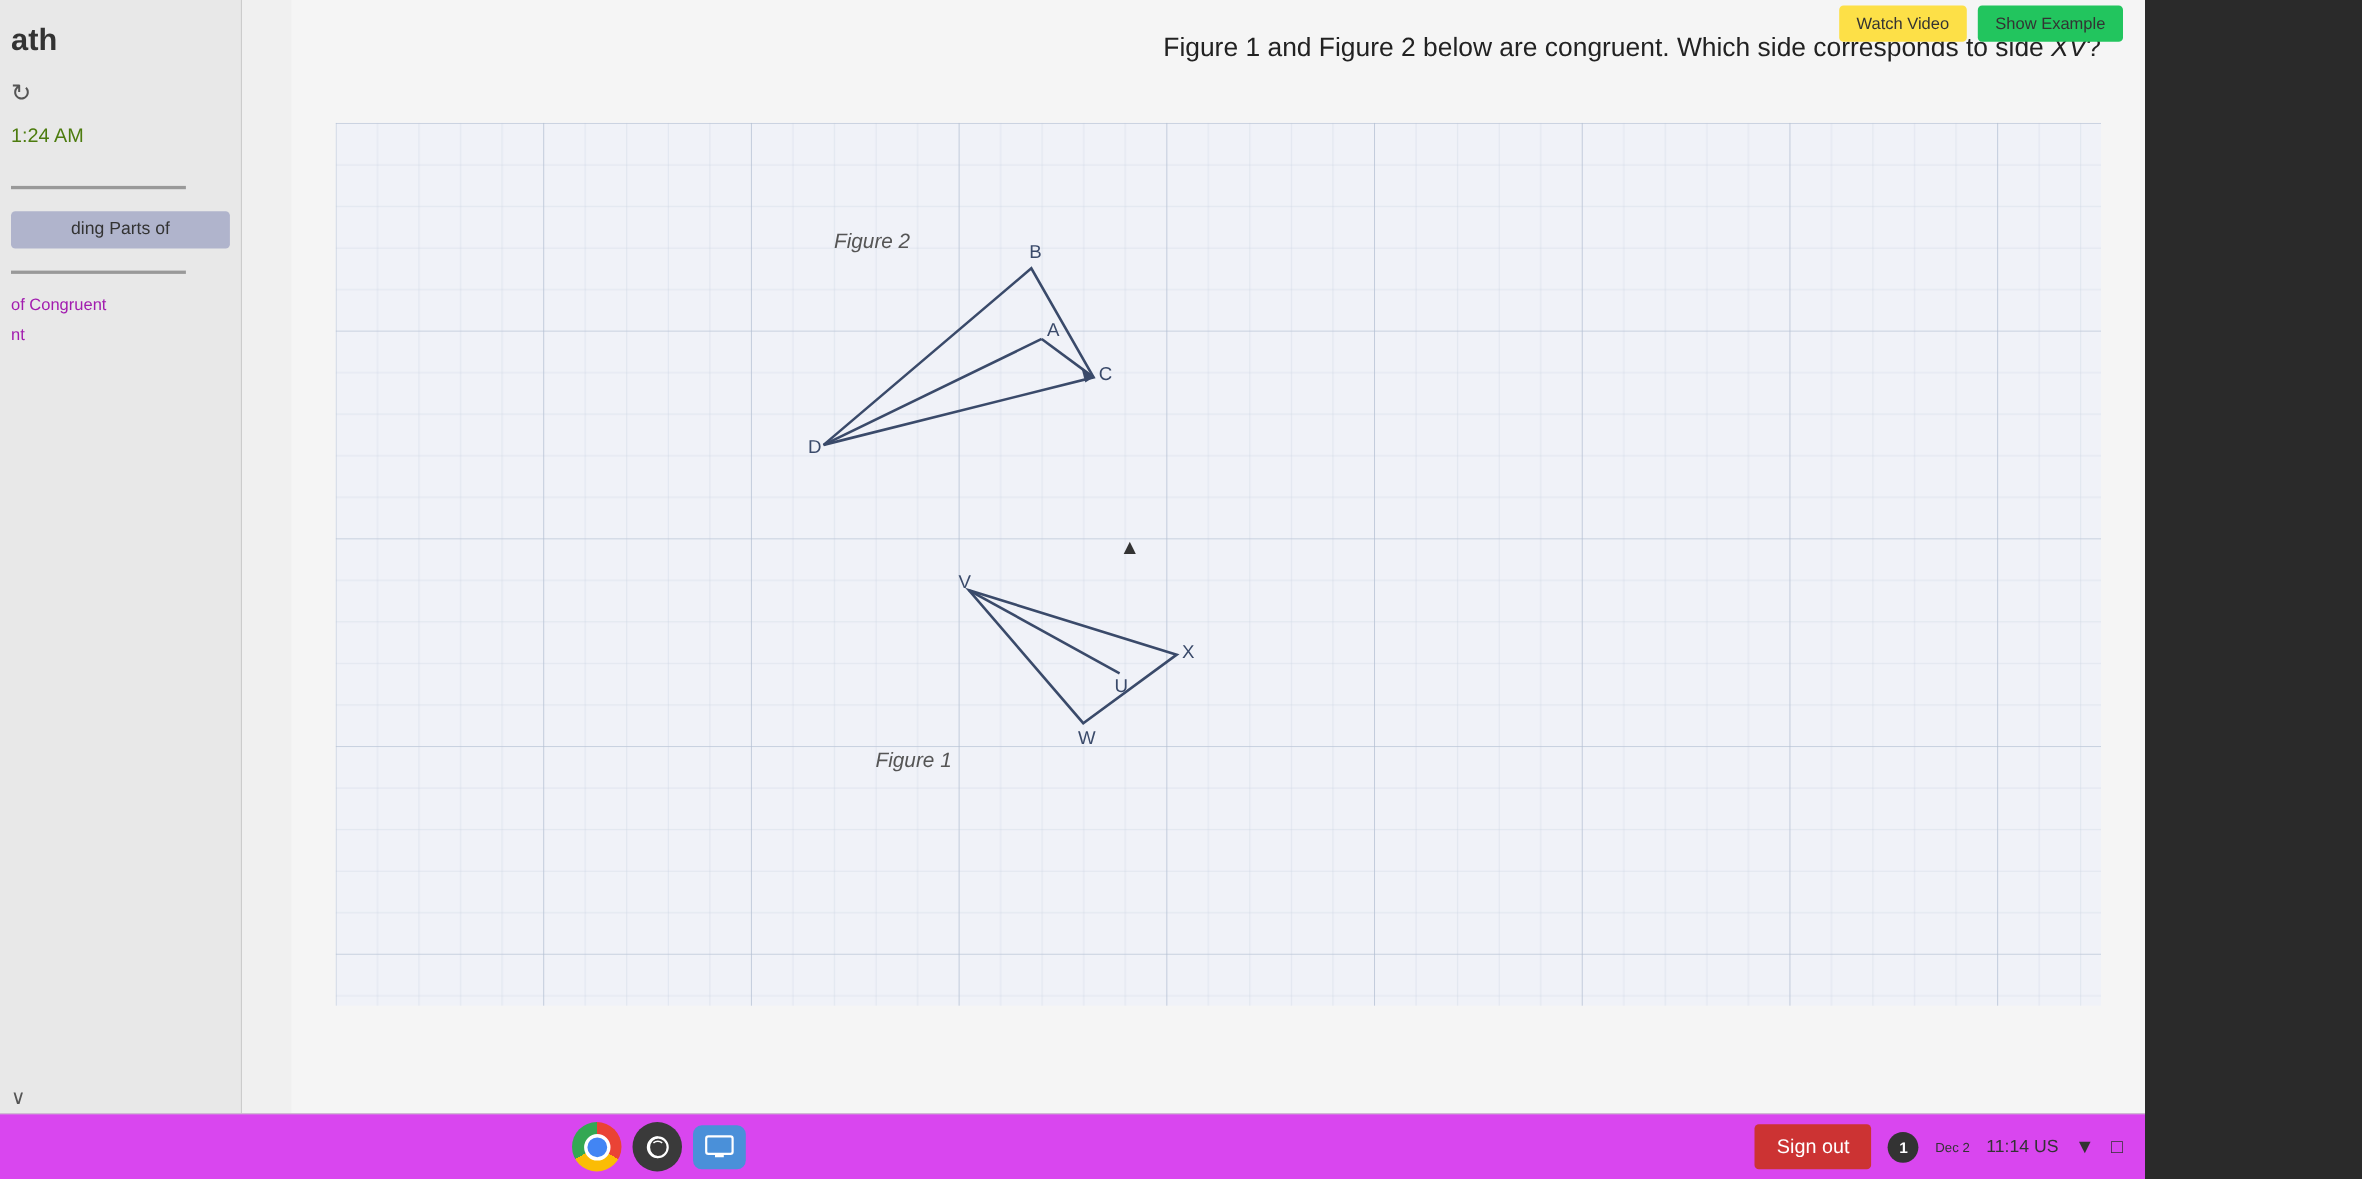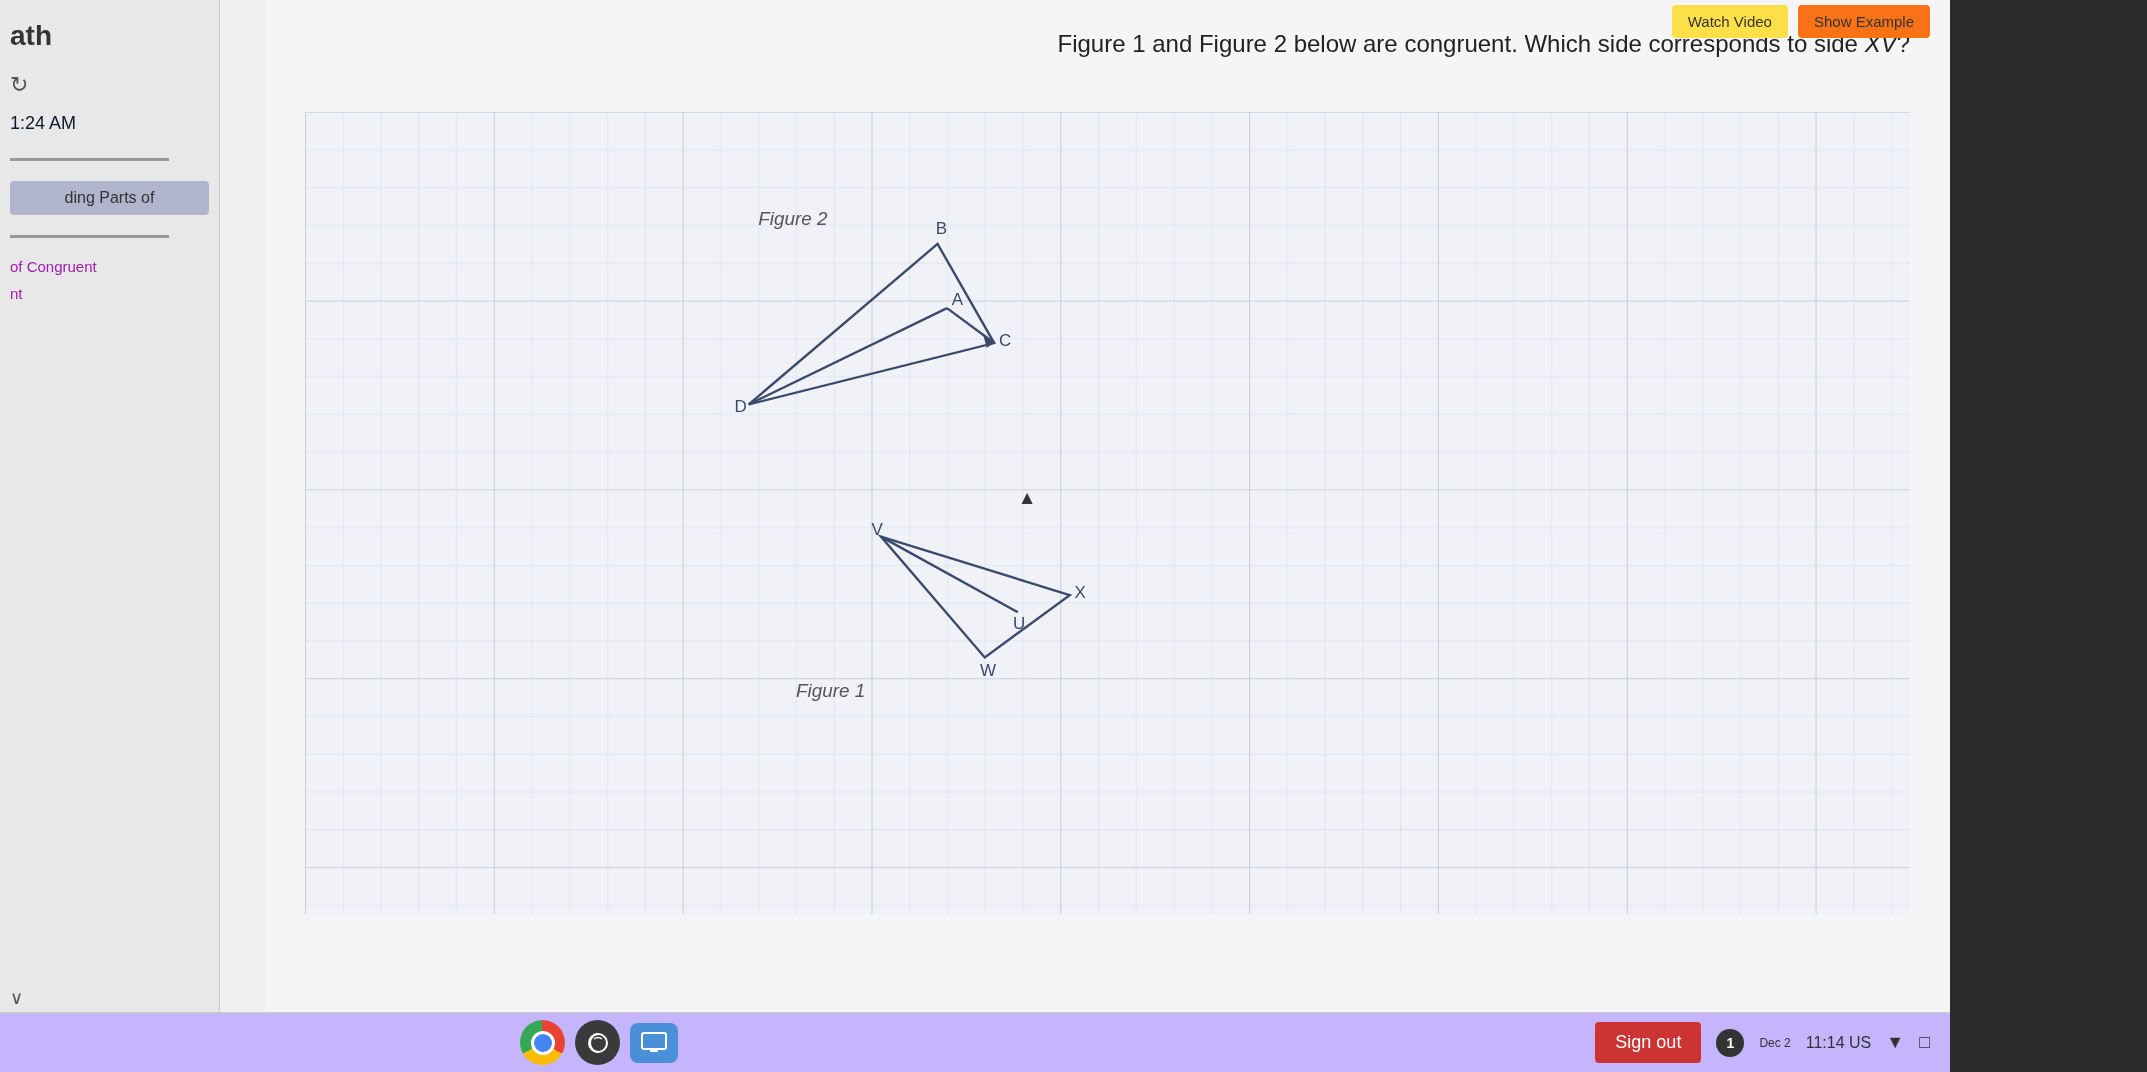--- a/index.html
+++ b/index.html
@@ -46,22 +46,22 @@
 
     .sidebar-refresh {
       font-size: 22px;
       color: #555;
       cursor: pointer;
       margin-bottom: 5px;
     }
 
     .sidebar-time {
       font-size: 18px;
-      color: #0f172a;
-      margin-bottom: 4px;
+      color: #4d7c0f;
+      margin-bottom: 15px;
     }
 
     .sidebar-divider {
       height: 3px;
       background: #999;
       width: 80%;
       margin: 10px 0;
     }
 
     .sidebar-nav-item {
@@ -149,21 +149,21 @@
       background: #2a2a2a;
     }
 
     
     .taskbar {
       position: absolute;
       bottom: 0;
       left: 0;
       width: 1950px;
       height: 60px;
-      background: #c4b5fd;
+      background: #d946ef;
       border-top: 1px solid #ccc;
       display: flex;
       align-items: center;
       justify-content: flex-end;
       padding: 0 20px;
       gap: 15px;
     }
 
     .taskbar-icons {
       display: flex;
@@ -282,21 +282,21 @@
     <div style="display: flex; gap: 10px; align-items: center; margin-top: 10px;">
       <span class="sidebar-brand">ANCIA</span>
       <span class="sidebar-logout">Log Out</span>
     </div>
   </div>
 
   <div class="content">
 
     <div style="position: absolute; top: 5px; right: 20px; display: flex; gap: 10px;">
       <div style="background: #fde047; padding: 8px 16px; border-radius: 4px; font-size: 15px; color: #333;">Watch Video</div>
-      <div style="background: #f97316; padding: 8px 16px; border-radius: 4px; font-size: 15px; color: #333;">Show Example</div>
+      <div style="background: #22c55e; padding: 8px 16px; border-radius: 4px; font-size: 15px; color: #333;">Show Example</div>
     </div>
 
     <div class="question-text">
       <span>Figure 1 and Figure 2 below are congruent. Which side corresponds to side </span><span class="overline">XV</span><span>?</span>
     </div>
 
     <div class="grid-container">
       <svg class="grid-bg" viewBox="0 0 1700 850" xmlns="http://www.w3.org/2000/svg">
 
         <defs>

